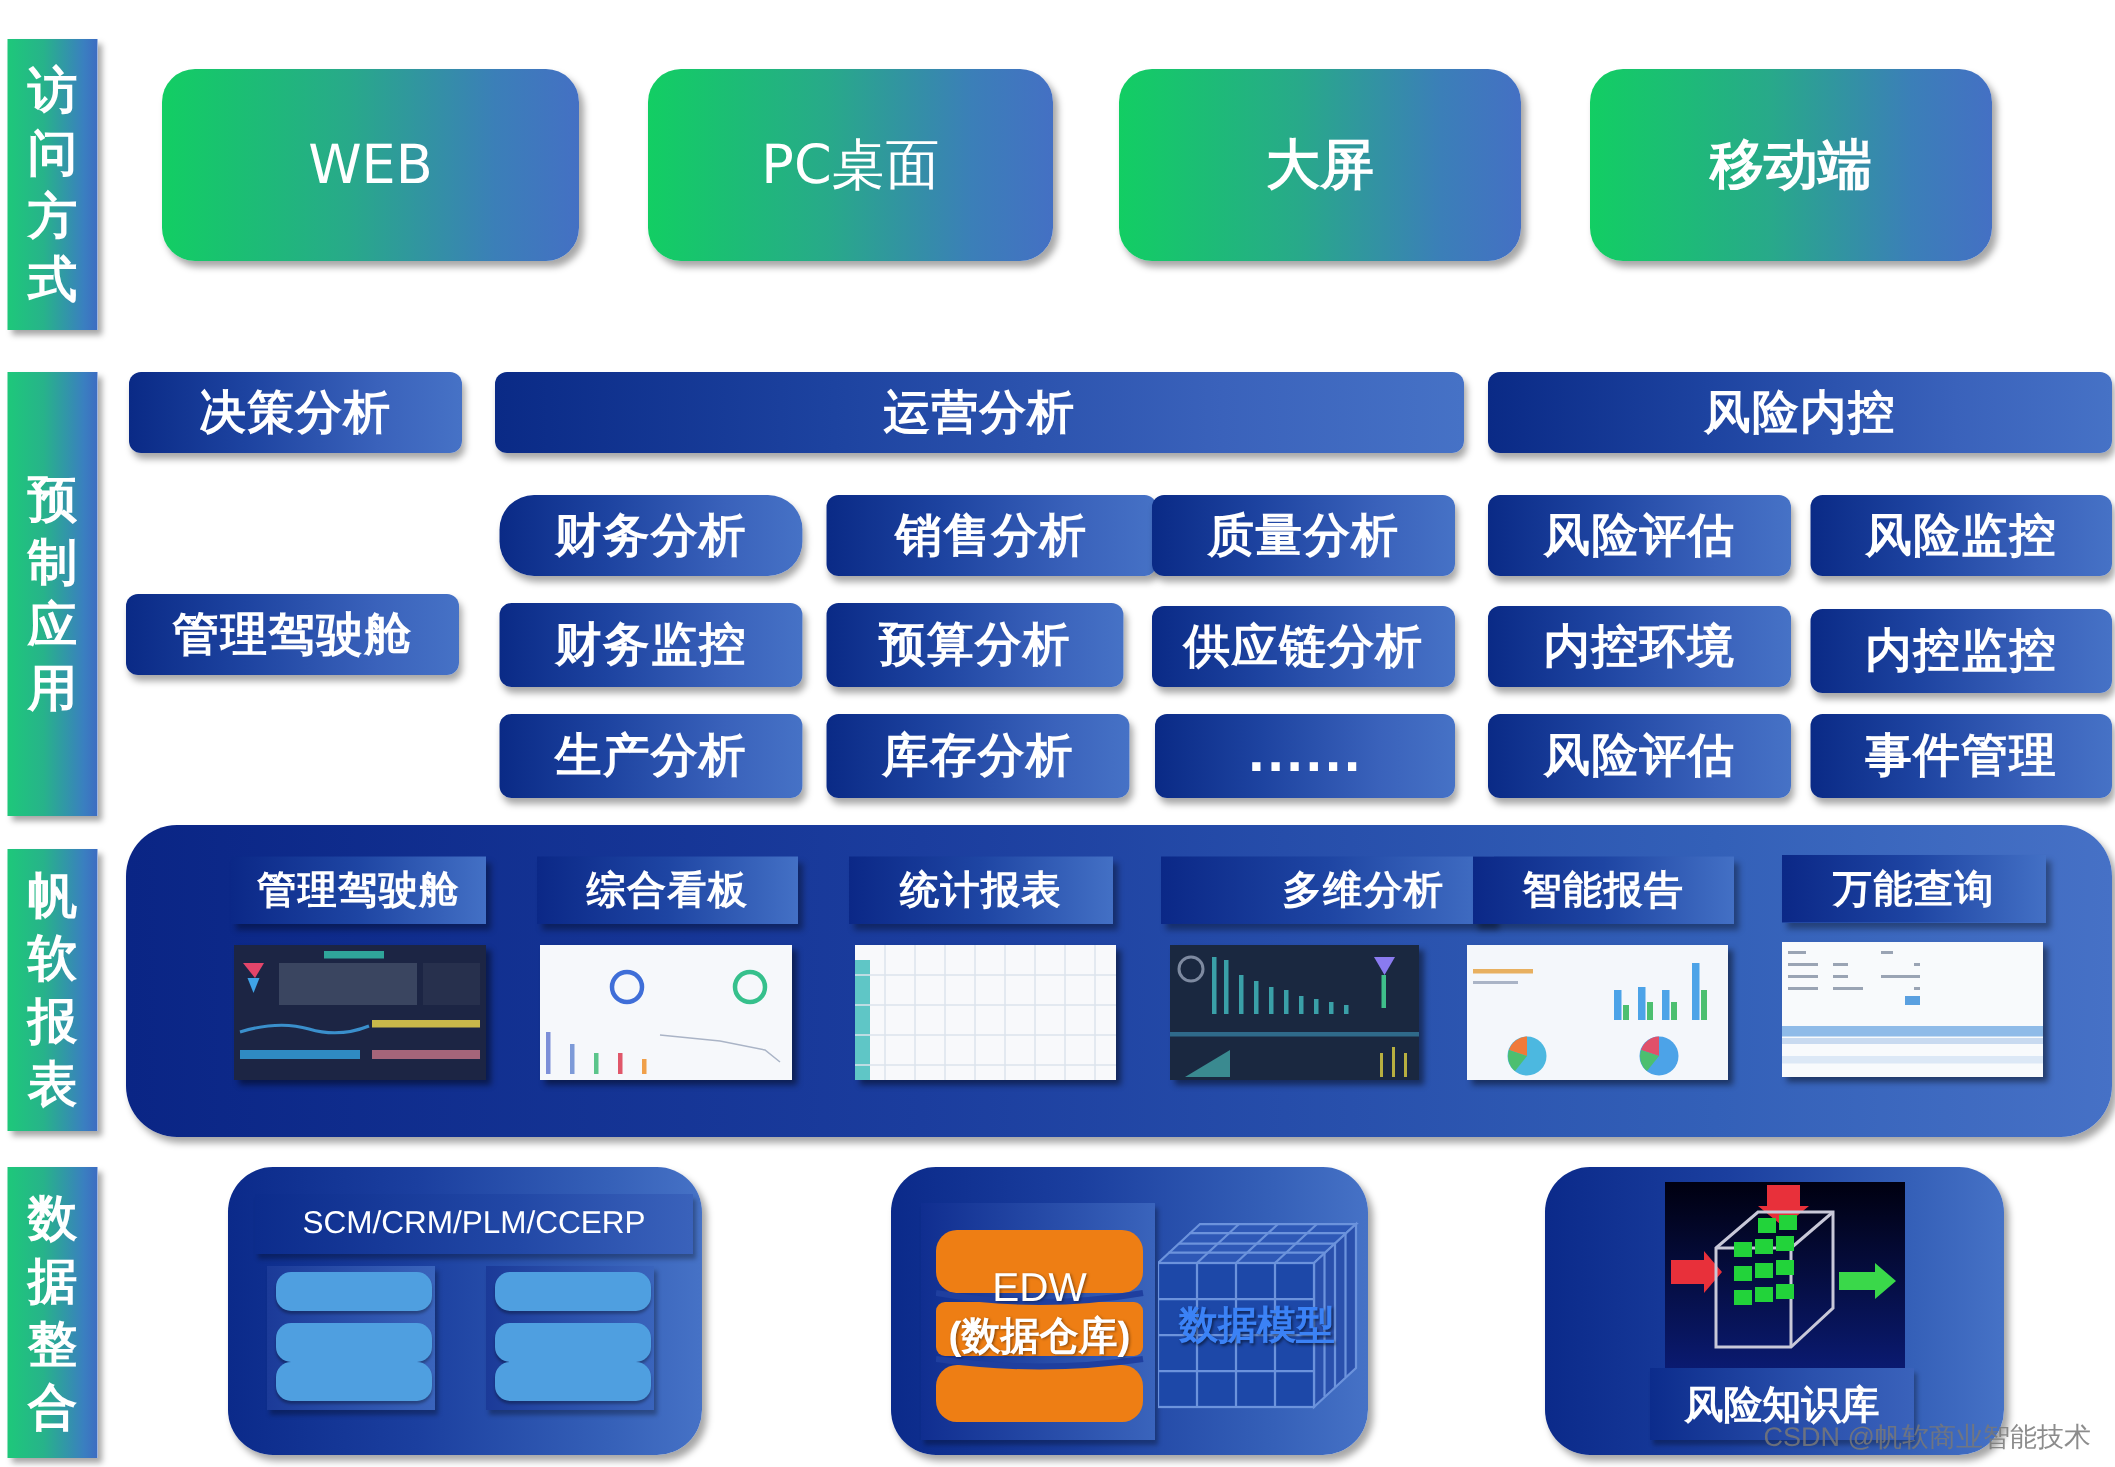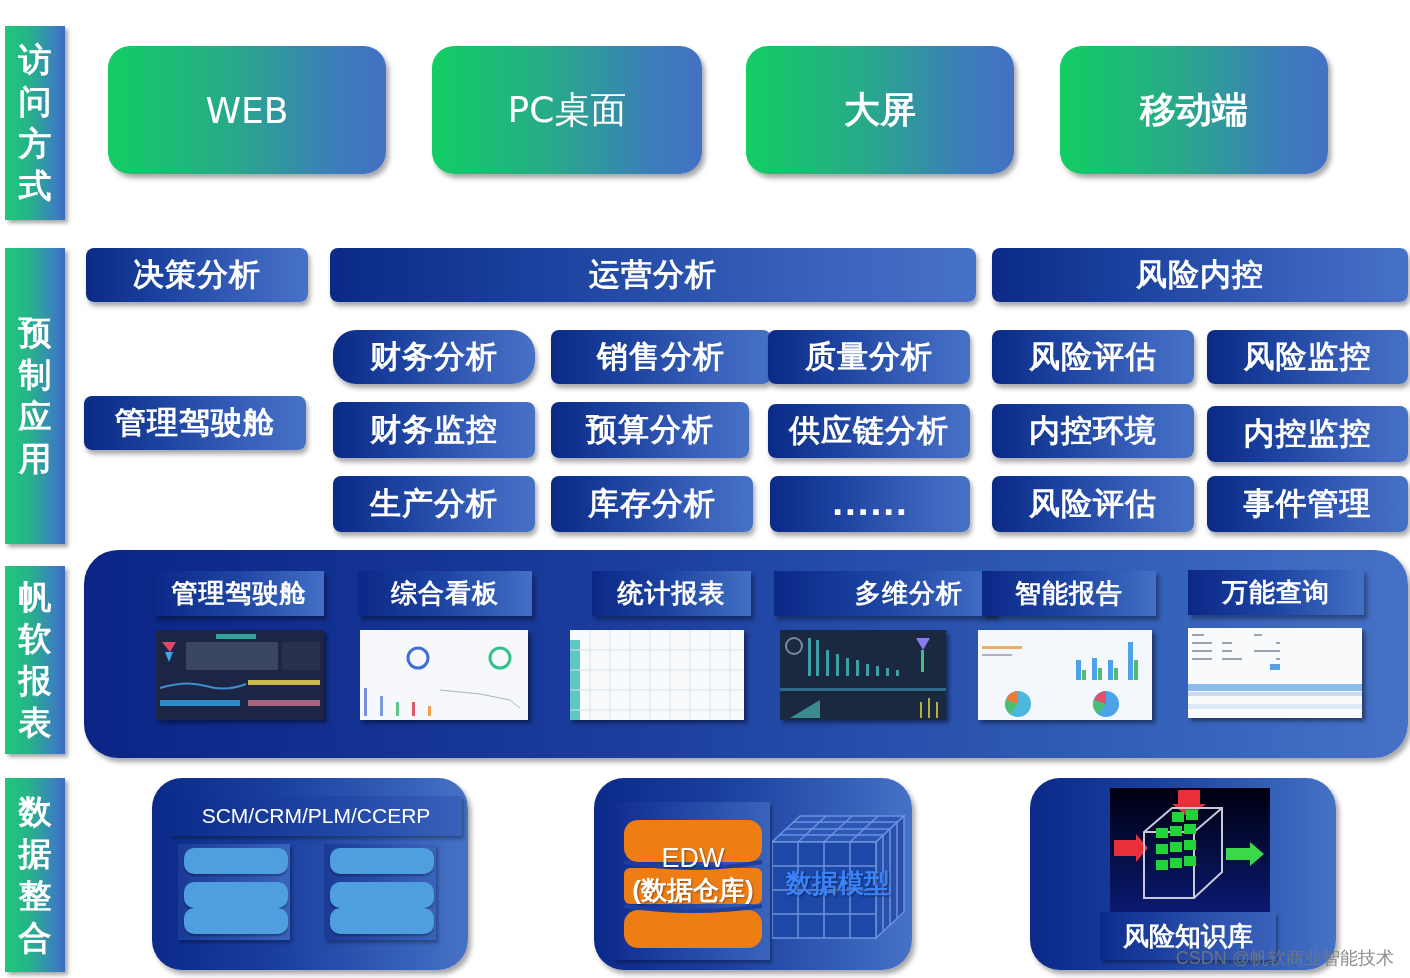--- a/index.html
+++ b/index.html
@@ -122,21 +122,21 @@
 <div class="side" style="top:566px;height:188px;">
   <span>帆</span>
   <span>软</span>
   <span>报</span>
   <span>表</span>
 </div>
 <div class="panel"></div>
 
 <div class="rtitle" style="left:154px;width:170px;">管理驾驶舱</div>
 <div class="rtitle" style="left:358px;width:174px;">综合看板</div>
-<div class="rtitle" style="left:592px;width:159px;text-align:center;">统计报表</div>
+<div class="rtitle" style="left:566px;width:176px;text-align:center;">统计报表</div>
 <div class="rtitle" style="left:774px;width:174px;padding-left:48px;">多维分析</div>
 <div class="rtitle" style="left:982px;width:174px;">智能报告</div>
 <div class="rtitle" style="left:1188px;width:176px;top:570px;">万能查询</div>
 
 <div class="thumb dark" style="left:156px;width:168px;">
   <svg width="168" height="90">
     <rect x="0" y="0" width="168" height="90" fill="#1c2544"></rect>
     <rect x="60" y="4" width="40" height="5" fill="#2fa59a"></rect>
     <polygon points="6,12 20,12 14,22" fill="#e3456a"></polygon>
     <polygon points="9,22 17,22 13,32" fill="#3fa4e8"></polygon>

